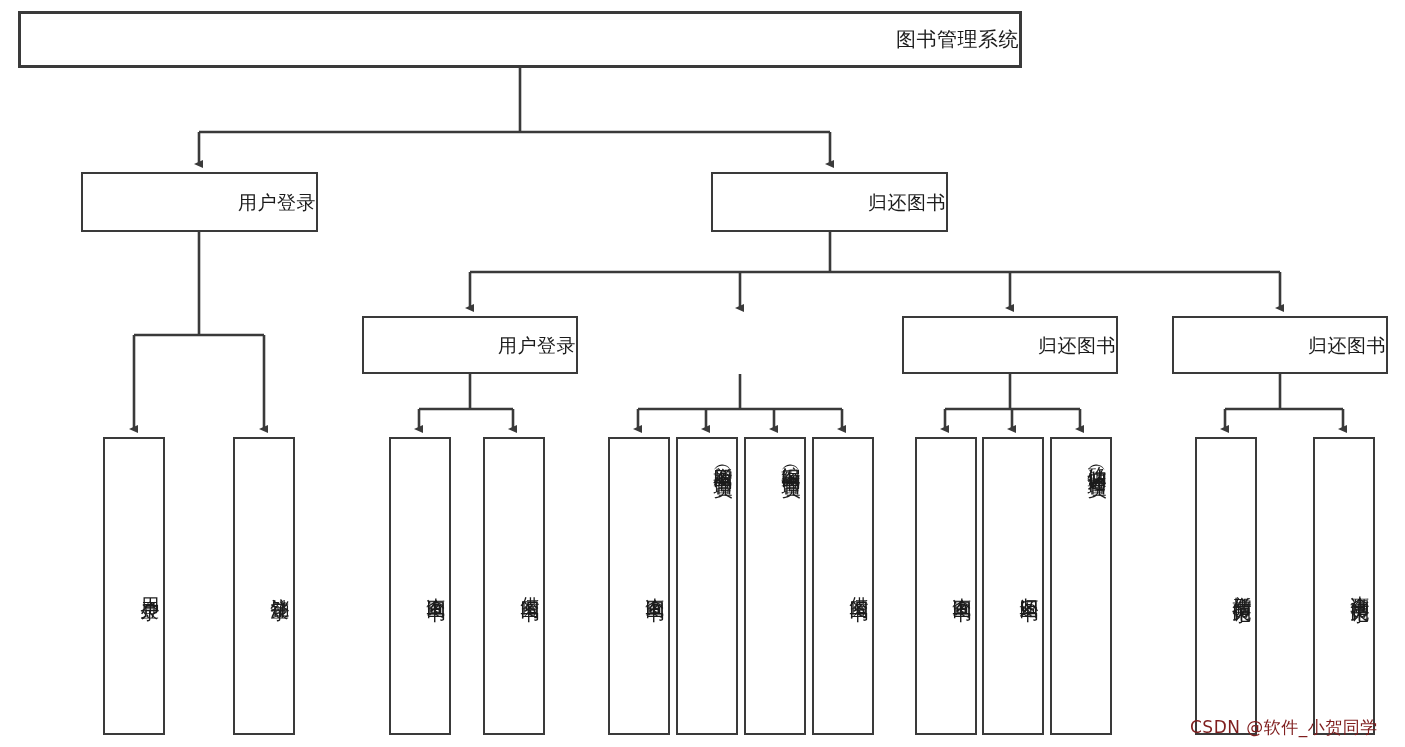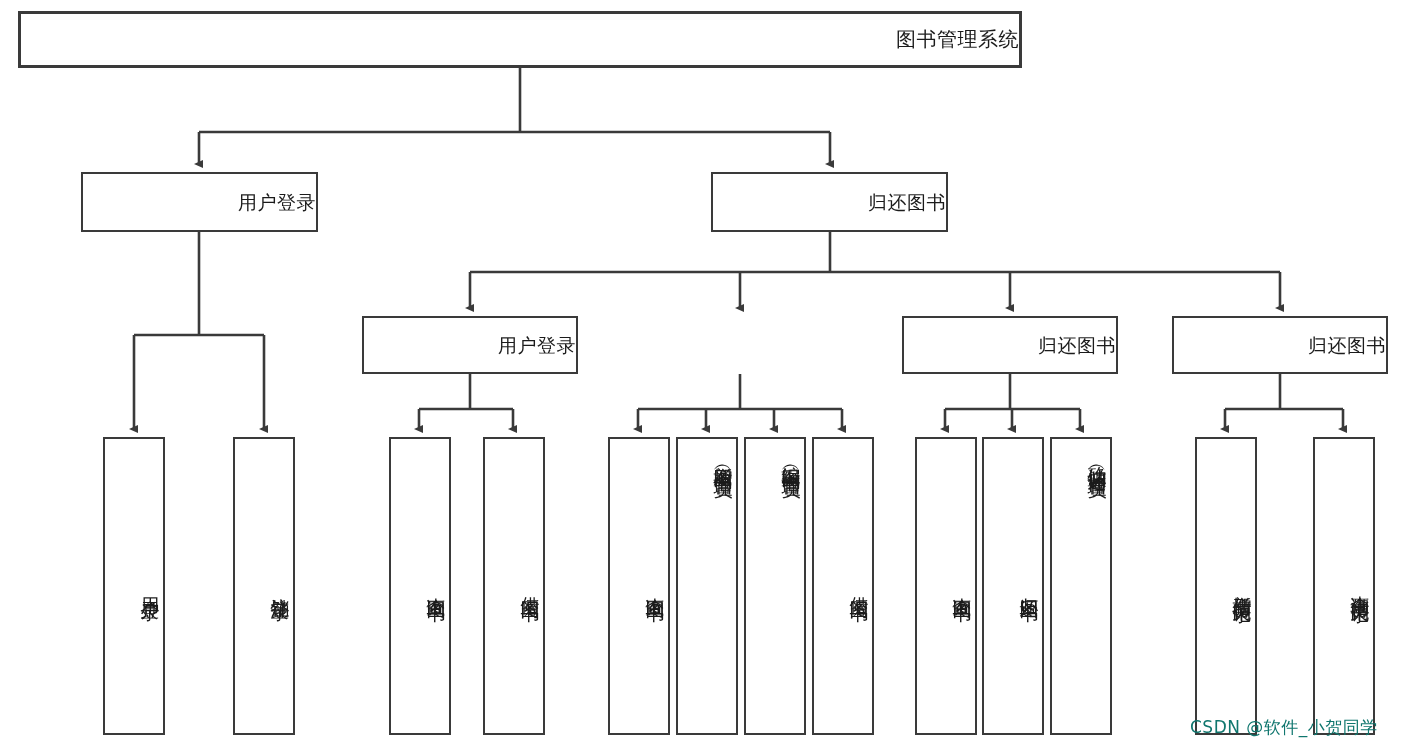--- a/index.html
+++ b/index.html
@@ -68,21 +68,21 @@
   }
   .node.leaf.short-label {
     align-items: center;
     padding-top: 0;
   }
   #watermark {
     position: absolute;
     left: 1190px;
     top: 716px;
     font-size: 17px;
-    color: #0f766e;
+    color: #7f1d1d;
     letter-spacing: 0.5px;
     z-index: 5;
     white-space: nowrap;
   }
 </style>
 </head>
 <body>
 
 <div id="diagram-canvas">
 

